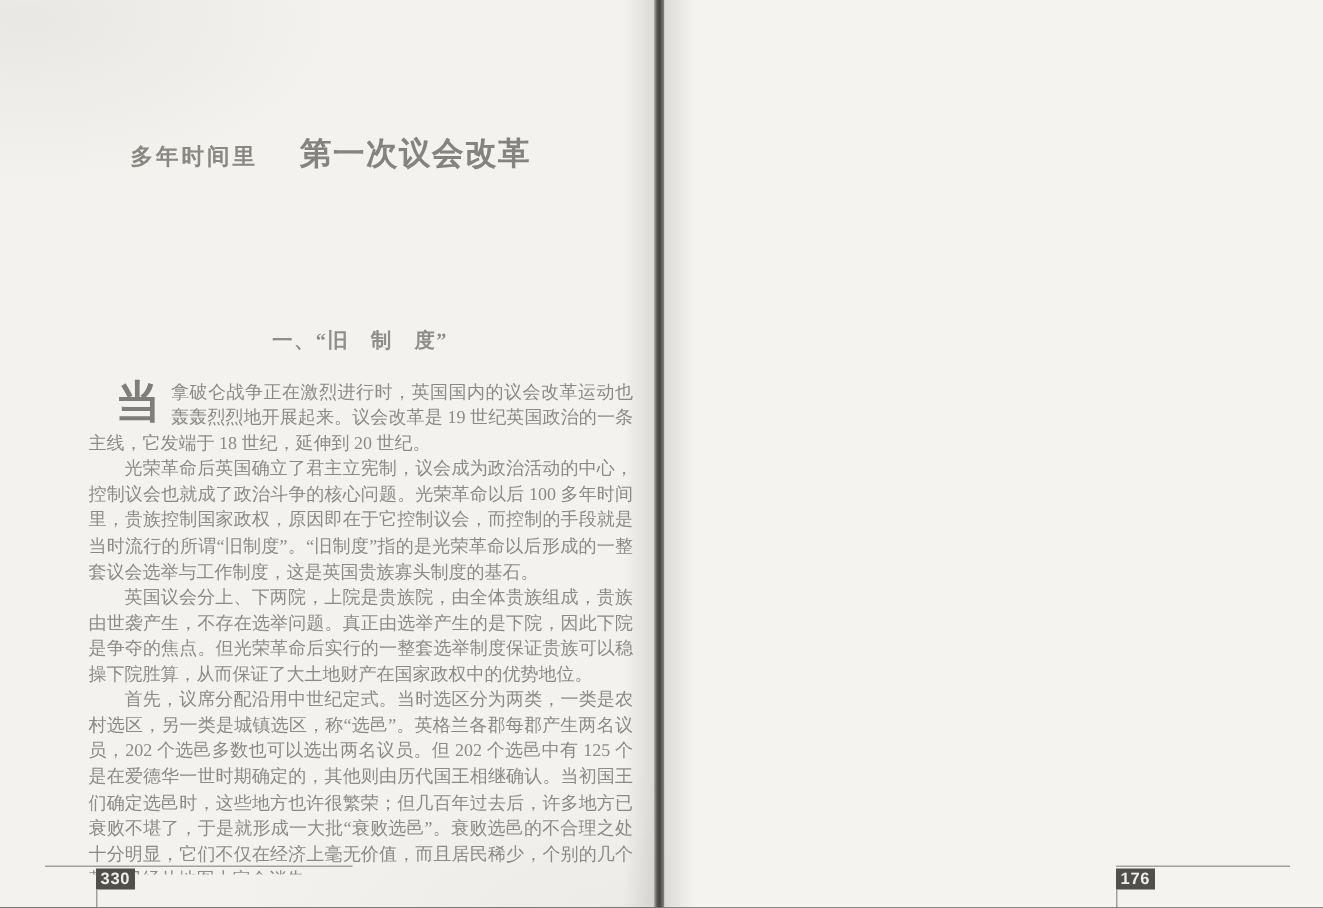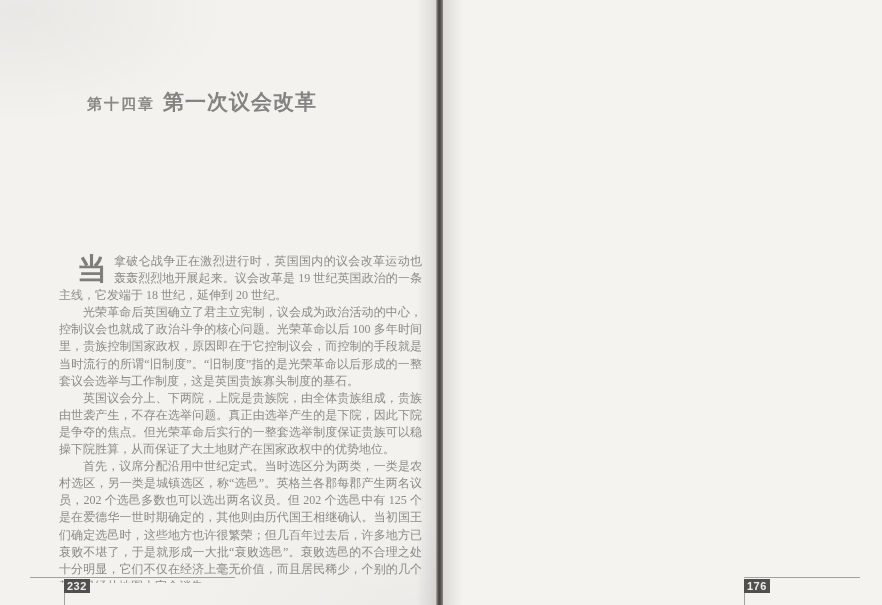--- a/index.html
+++ b/index.html
@@ -19,21 +19,21 @@
   .page-left::after{content:"";position:absolute;right:0;top:0;bottom:0;width:20px;
     background:linear-gradient(90deg,rgba(0,0,0,0),rgba(0,0,0,0.10));}
   .page-right{position:absolute;left:443px;top:0;width:439px;height:605px;background:#f4f3f0;}
   .page-right::before{content:"";position:absolute;left:0;top:0;bottom:0;width:20px;
     background:linear-gradient(90deg,rgba(0,0,0,0.10),rgba(0,0,0,0));}
   .gutter{position:absolute;left:436px;top:0;width:7px;height:605px;
     background:linear-gradient(90deg,#b4b1ac,#57544f 30%,#454340 55%,#8d8a85);}
   
   .chapter-heading{position:absolute;left:87px;top:88px;white-space:nowrap;color:#8a8883;}
   .chapter-number{font-size:15px;font-weight:bold;letter-spacing:2px;}
-  .chapter-title{font-size:21px;font-weight:bold;margin-left:4px;letter-spacing:1px;color:#858380;}
+  .chapter-title{font-size:21px;font-weight:bold;margin-left:24px;letter-spacing:1px;color:#858380;}
   .section-heading{position:absolute;left:58px;top:218px;width:364px;text-align:center;
     font-size:13.5px;font-weight:bold;letter-spacing:1px;color:#908e8a;}
   .body-left{position:absolute;left:59px;top:253px;width:363px;max-height:330px;overflow:hidden;
     font-size:12px;line-height:17.1px;text-align:justify;text-justify:inter-character;}
   .body-left p,.body-right p{margin:0;}
   .body-left p.indent,.body-right p.indent{text-indent:2em;}
   .dropcap{float:left;font-size:30px;line-height:30px;font-weight:bold;
     margin:1px 7px 0 18px;color:#807e7a;}
   
   .footer-rule{position:absolute;height:1px;background:#a3a19c;top:577px;}
@@ -48,39 +48,40 @@
   .footer-tick.left{left:64px;}
   .footer-tick.right{left:744px;}
 </style>
 </head>
 <body>
 
 <div class="scan">
 
   <div class="page-left">
     <div class="chapter-heading">
-      <span class="chapter-number">第十四章</span>
+      <span class="chapter-number">多年时间里</span>
       <span class="chapter-title">第一次议会改革</span>
     </div>
+    <div class="section-heading">一、“旧　制　度”</div>
     <div class="body-left">
         <p><span class="dropcap">当</span>拿破仑战争正在激烈进行时，英国国内的议会改革运动也轰轰烈烈地开展起来。议会改革是 19 世纪英国政治的一条主线，它发端于 18 世纪，延伸到 20 世纪。</p>
         <p class="indent">光荣革命后英国确立了君主立宪制，议会成为政治活动的中心，控制议会也就成了政治斗争的核心问题。光荣革命以后 100 多年时间里，贵族控制国家政权，原因即在于它控制议会，而控制的手段就是当时流行的所谓“旧制度”。“旧制度”指的是光荣革命以后形成的一整套议会选举与工作制度，这是英国贵族寡头制度的基石。</p>
         <p class="indent">英国议会分上、下两院，上院是贵族院，由全体贵族组成，贵族由世袭产生，不存在选举问题。真正由选举产生的是下院，因此下院是争夺的焦点。但光荣革命后实行的一整套选举制度保证贵族可以稳操下院胜算，从而保证了大土地财产在国家政权中的优势地位。</p>
         <p class="indent">首先，议席分配沿用中世纪定式。当时选区分为两类，一类是农村选区，另一类是城镇选区，称“选邑”。英格兰各郡每郡产生两名议员，202 个选邑多数也可以选出两名议员。但 202 个选邑中有 125 个是在爱德华一世时期确定的，其他则由历代国王相继确认。当初国王们确定选邑时，这些地方也许很繁荣；但几百年过去后，许多地方已衰败不堪了，于是就形成一大批“衰败选邑”。衰败选邑的不合理之处十分明显，它们不仅在经济上毫无价值，而且居民稀少，个别的几个甚至已经从地图上完全消失</p>
       </div>
   </div>
 
   <div class="gutter"></div>
 
   <div class="page-right">
     
     
   </div>
 
   <div class="footer-rule left"></div>
-  <div class="page-badge left">232</div>
+  <div class="page-badge left">330</div>
   <div class="footer-tick left"></div>
 
   <div class="footer-rule right"></div>
   <div class="page-badge right">176</div>
   <div class="footer-tick right"></div>
 
 </div>
 
 </body></html>

